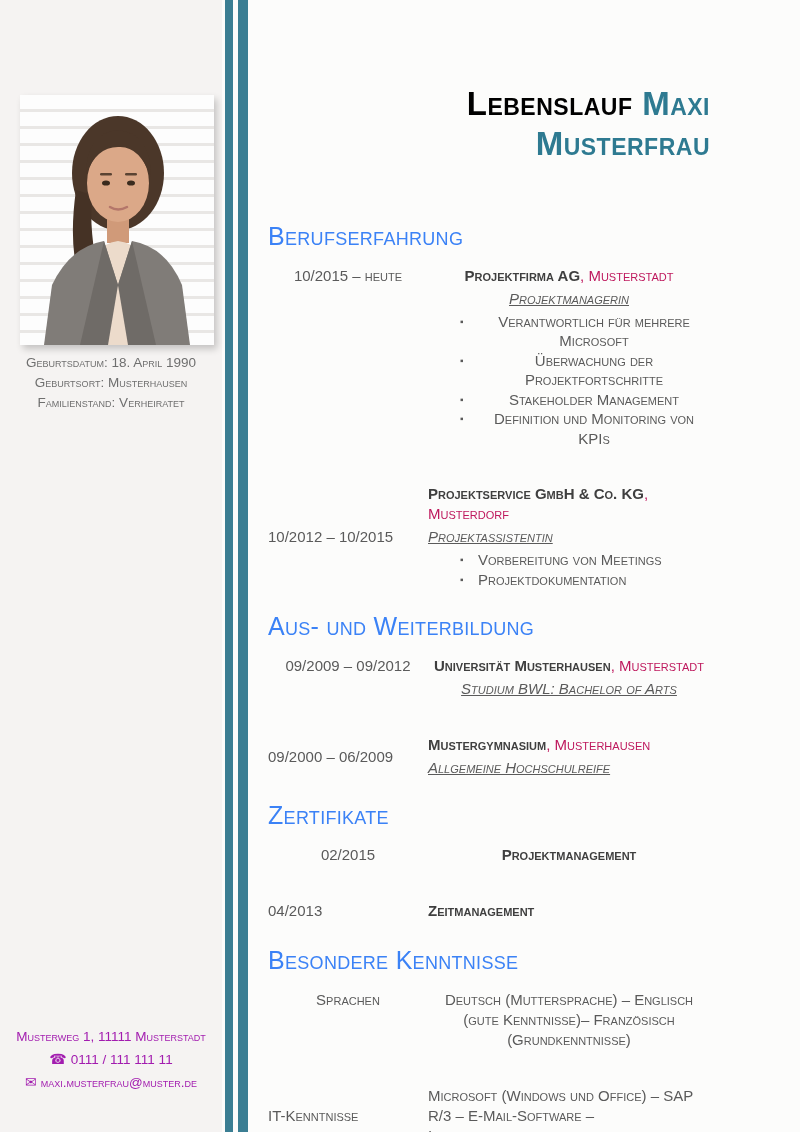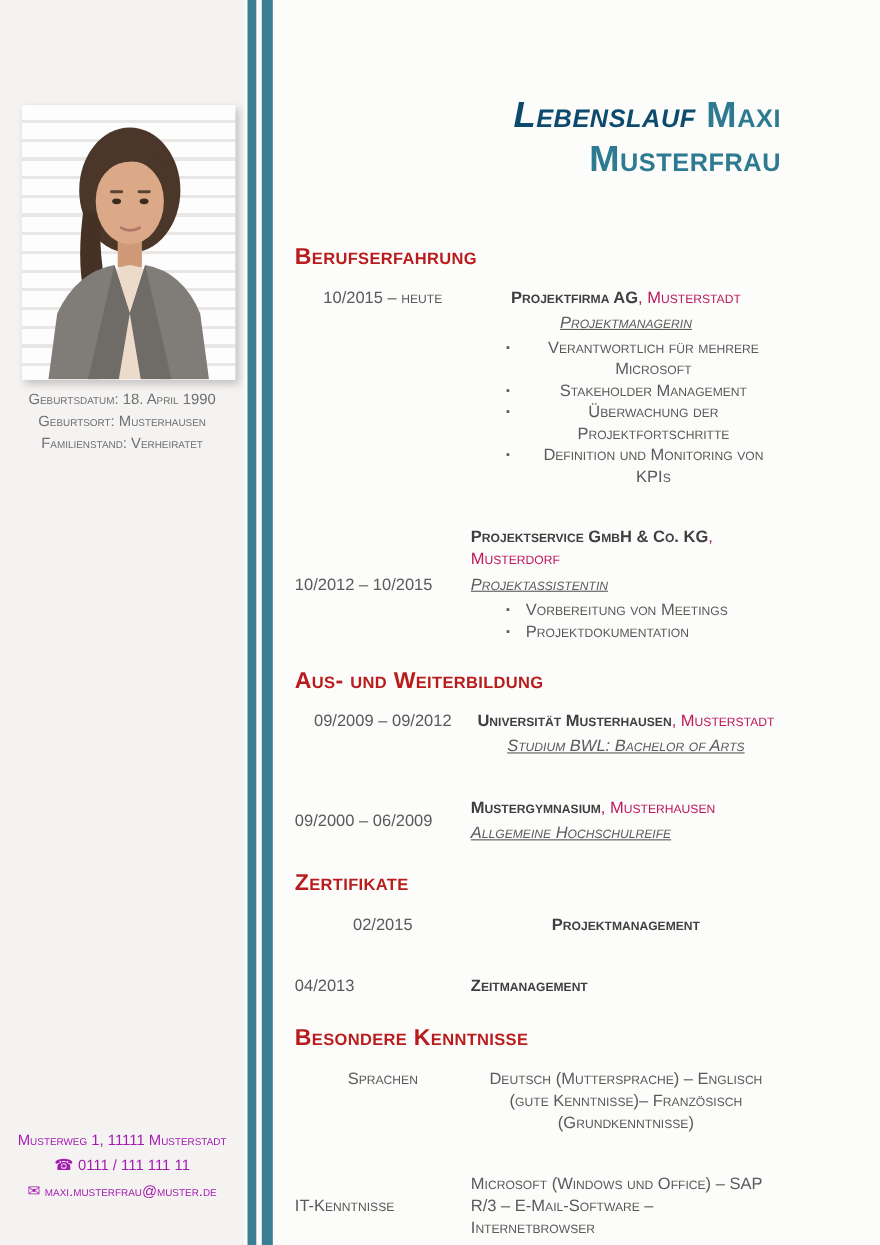--- a/index.html
+++ b/index.html
@@ -24,25 +24,25 @@
   
   .bar { position:absolute; top:0; height:100%; background:#3b7e93; }
   .bar.b1 { left:225px; width:8px; }
   .bar.b2 { left:238px; width:10px; }
 
   
   .main { position:absolute; left:268px; top:0; width:442px; }
 
   .title { width:330px; margin:84px 0 0 auto; text-align:right;
            font-size:33px; font-weight:bold; line-height:1.22; letter-spacing:0.5px; }
-  .title .t-gray { color:#0c4a6e;font-style:italic; }
+  .title .t-gray { color:#000000; }
   .title .t-teal { color:#2e7a91; }
 
-  .section-title { margin-top:56px; font-size:21px; font-weight:bold;
-                   color:#b91c1c; letter-spacing:0.3px; line-height:1.2; }
+  .section-title { margin-top:56px; font-size:25px; font-weight:normal;
+                   color:#3b82f6; letter-spacing:0.3px; line-height:1.2; }
   .section-title.s2 { margin-top:22px; }
   .section-title.s3 { margin-top:22px; }
   .section-title.s4 { margin-top:24px; }
 
   .entry { display:flex; margin-top:16px; font-size:15px; line-height:20px; }
   .entry.first { margin-top:15px;text-align:center; }
   .entry.gap { margin-top:36px;align-items:center; }
   .period { width:160px; flex-shrink:0; }
   .content { flex:1; }
   .org { font-weight:bold; color:#3f3f3f; }
@@ -113,22 +113,22 @@
 
     <div class="section-title">Berufserfahrung</div>
 
     <div class="entry first">
       <div class="period">10/2015 – heute</div>
       <div class="content">
         <div><span class="org">Projektfirma AG</span><span class="loc">, Musterstadt</span></div>
         <div class="role">Projektmanagerin</div>
         <ul class="bullets">
           <li>Verantwortlich für mehrere Microsoft</li>
+          <li>Überwachung der Projektfortschritte</li>
           <li>Stakeholder Management</li>
-          <li>Überwachung der Projektfortschritte</li>
           <li>Definition und Monitoring von KPIs</li>
         </ul>
       </div>
     </div>
 
     <div class="entry gap">
       <div class="period">10/2012 – 10/2015</div>
       <div class="content">
         <div><span class="org">Projektservice GmbH &amp; Co. KG</span><span class="loc">, Musterdorf</span></div>
         <div class="role">Projektassistentin</div>

